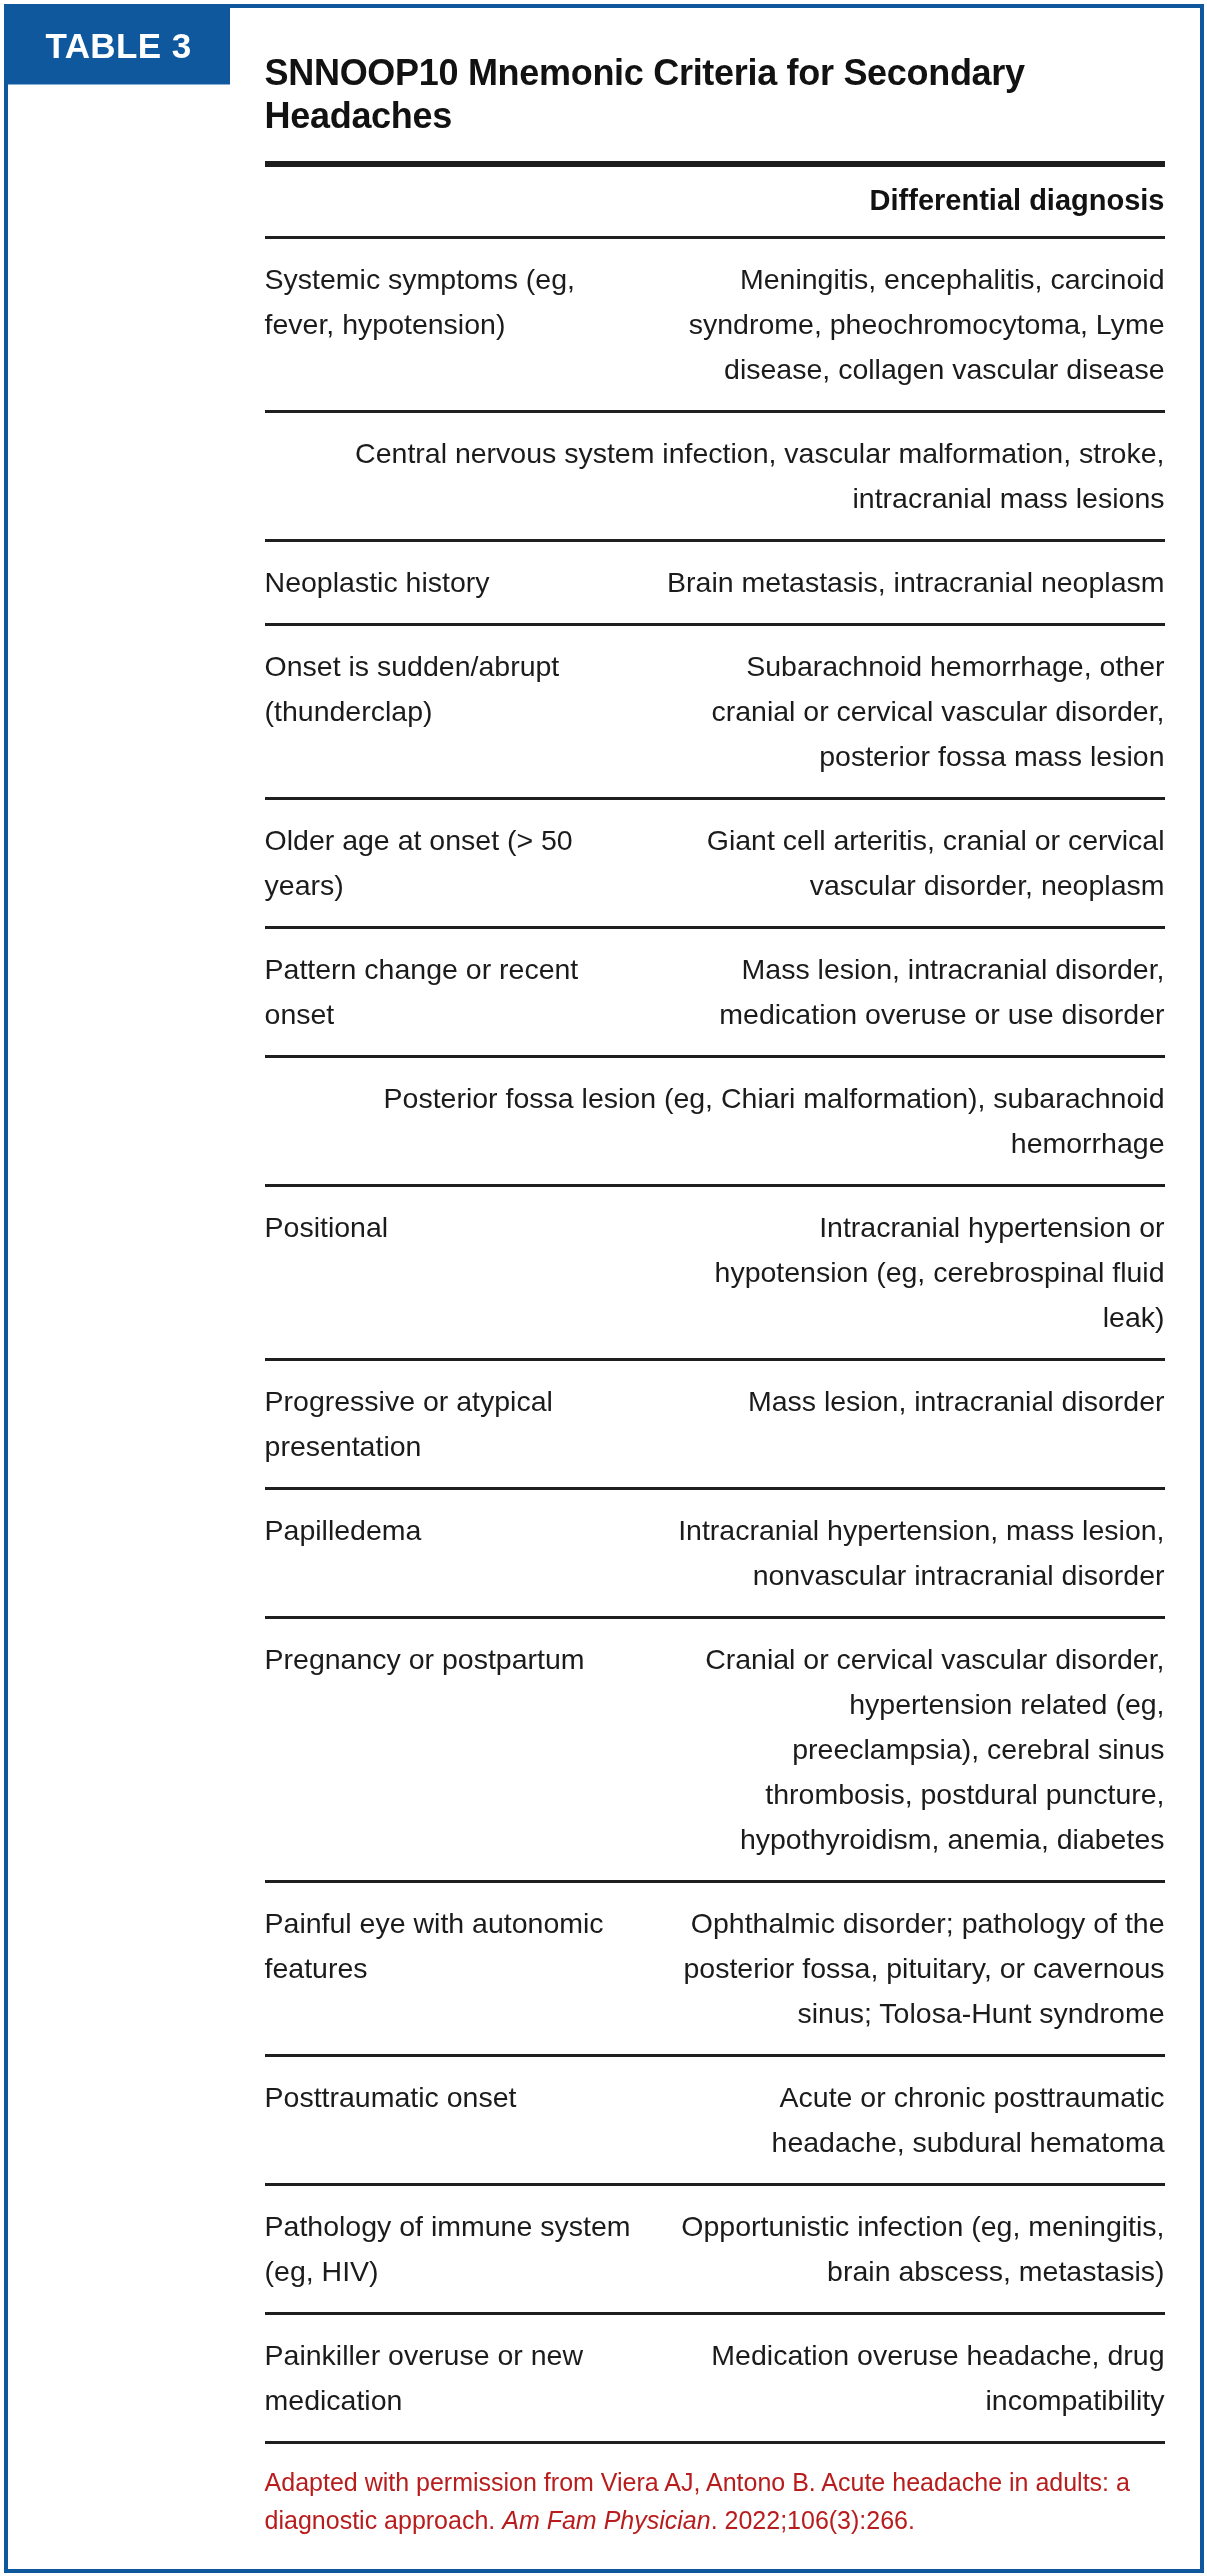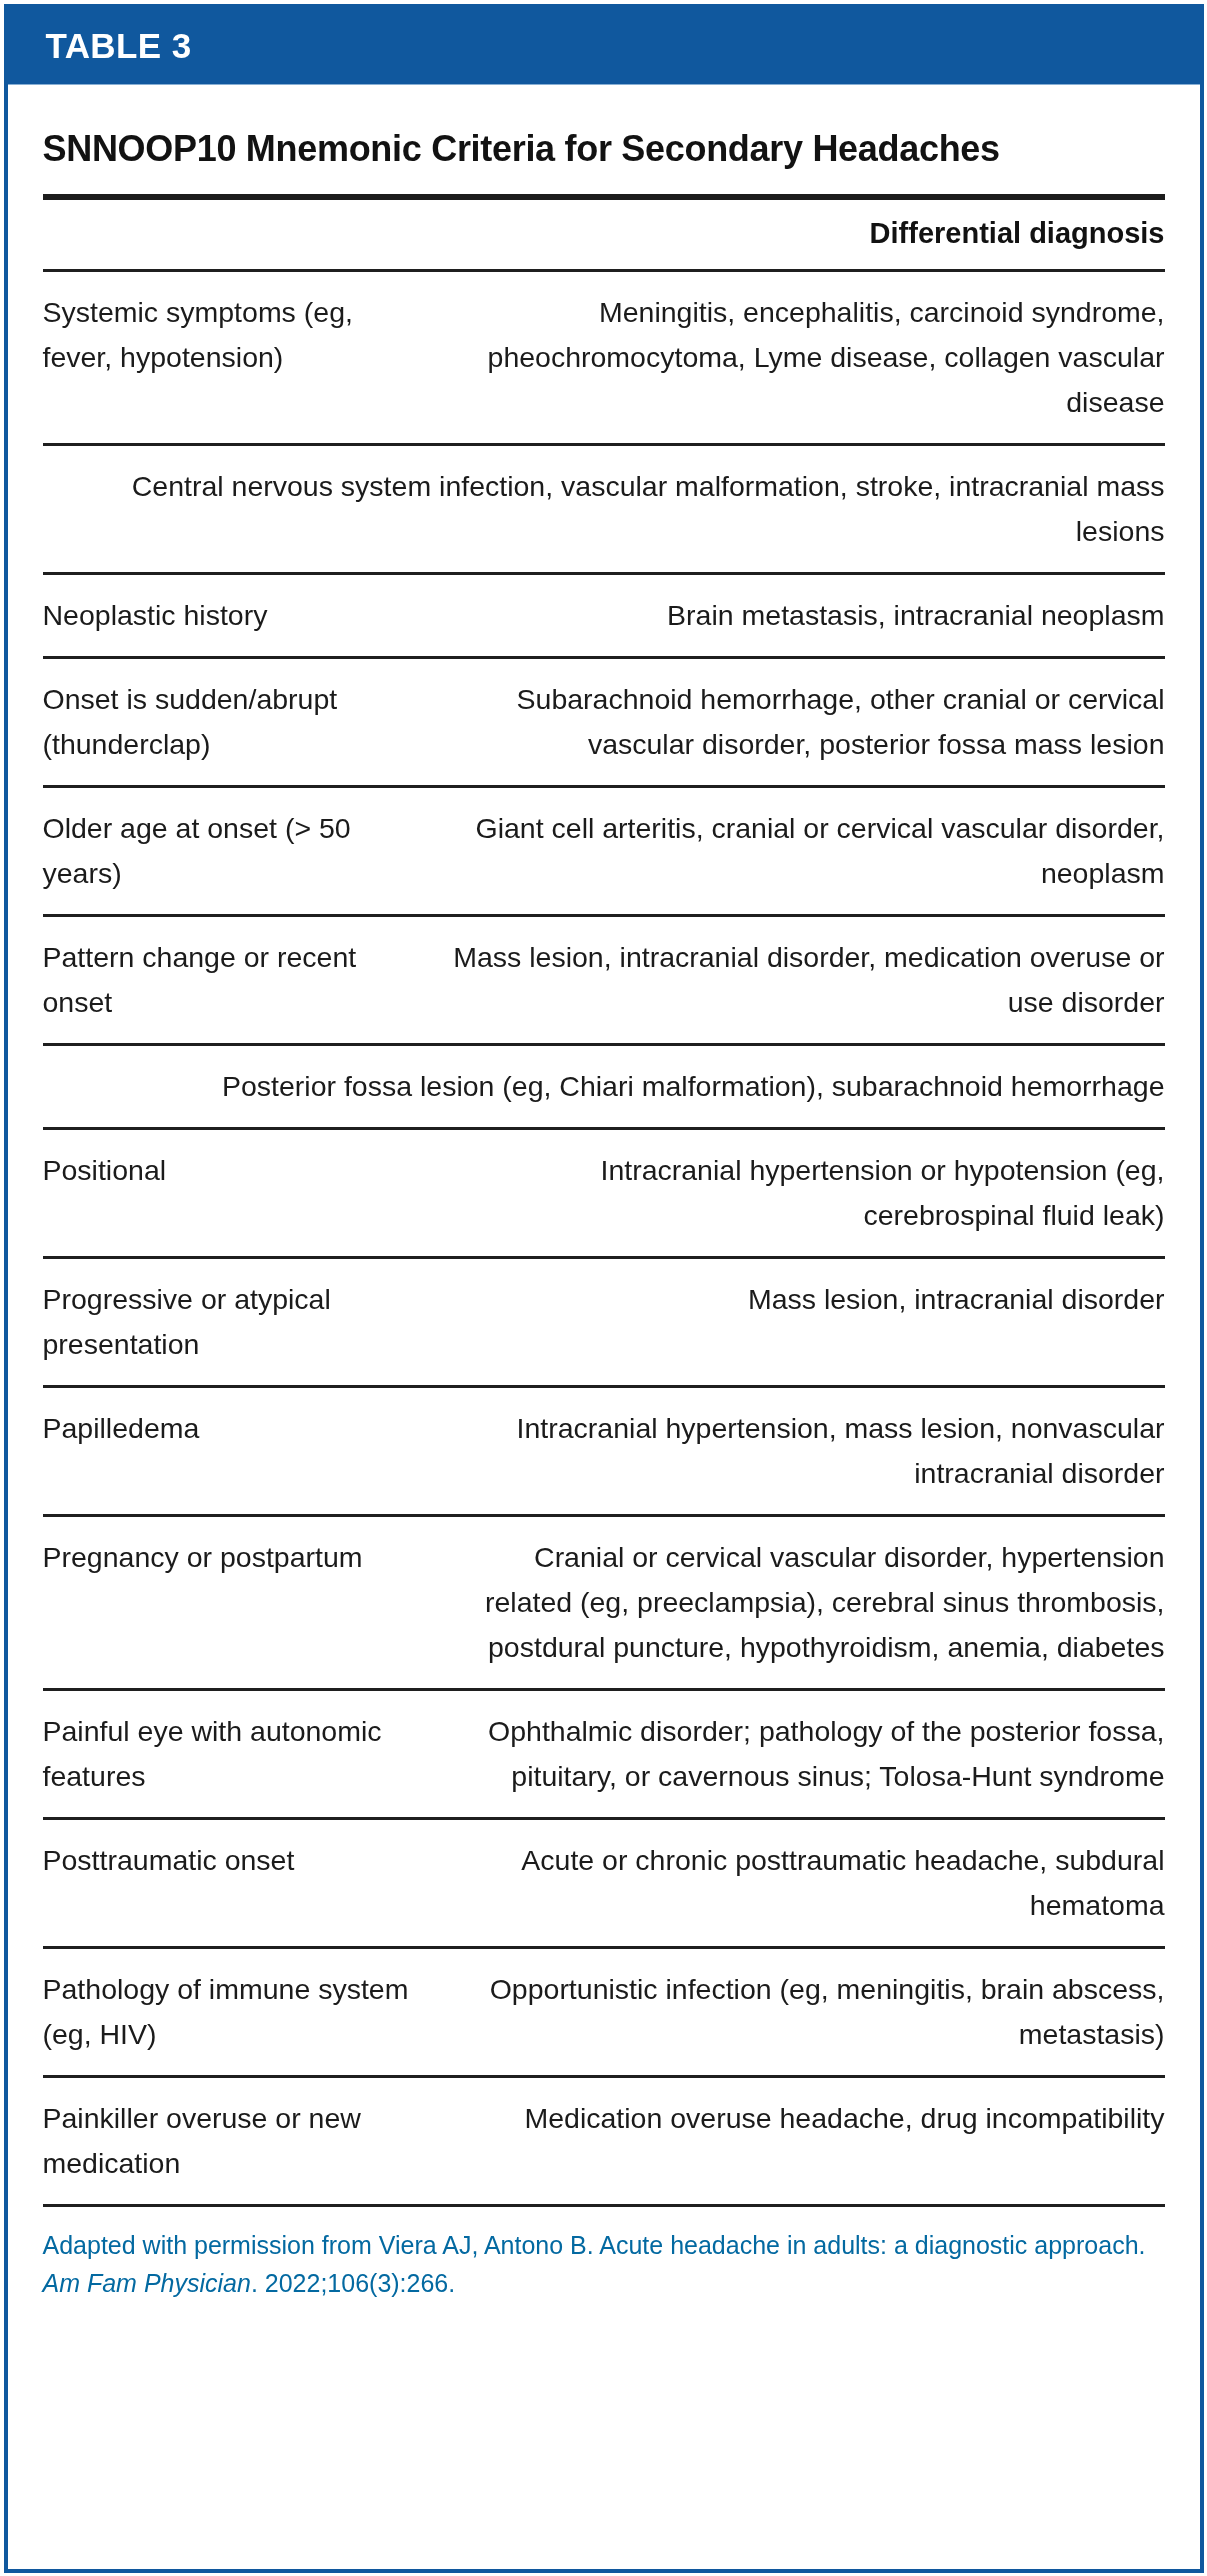--- a/index.html
+++ b/index.html
@@ -12,21 +12,21 @@
     background: #ffffff;
     font-family: "Liberation Sans", sans-serif;
     overflow: hidden;
   }
   .frame {
     box-sizing: border-box;
     width: 100%;
     height: 100%;
     border: 4.3px solid #10589e;
     display: flex;
-    flex-direction: column;
+    flex-direction: row;
     background: #ffffff;
     overflow: hidden;
   }
   .header-bar {
     flex: 0 0 auto;
     height: 76px;
     background: #10589e;
     display: flex;
     align-items: center;
     padding: 0 38px;
@@ -76,21 +76,21 @@
     border-bottom: 3.5px solid #1f1f1f;
     font-size: 28.5px;
     line-height: 45px;
     font-weight: 400;
     color: #1b1b1b;
   }
   .footnote {
     padding: 19px 0 0 0;
     font-size: 25px;
     line-height: 38px;
-    color: #0369a1;
+    color: #b91c1c;
   }
   .footnote .journal { font-style: italic; }
 </style>
 </head>
 <body>
 
 <div class="page">
   <div class="frame">
 
     <div class="header-bar">

